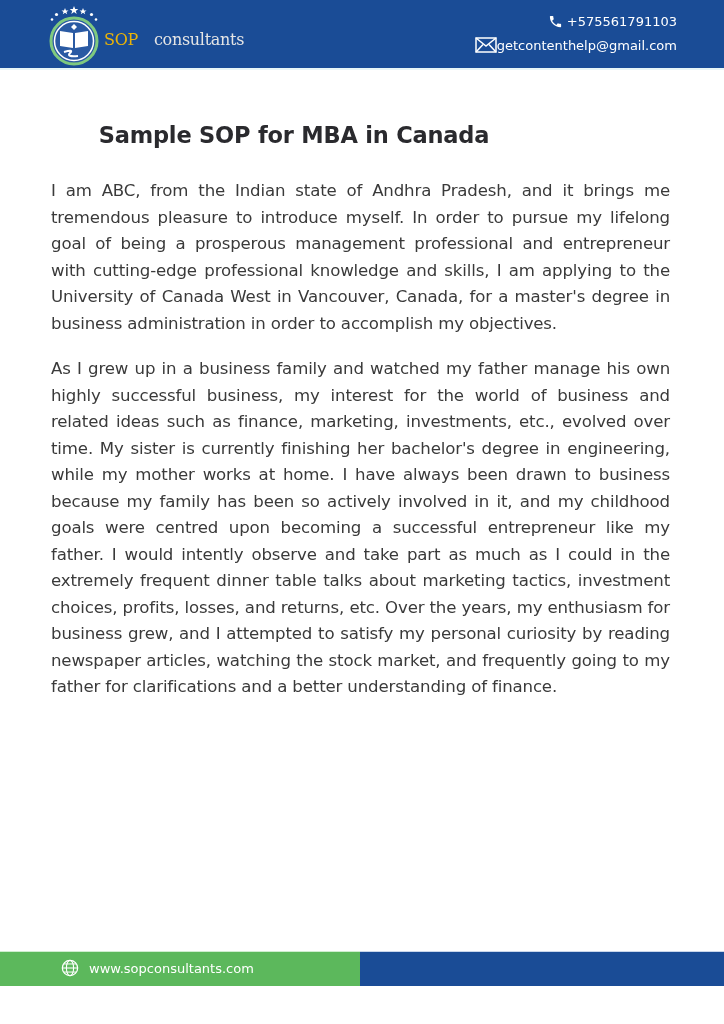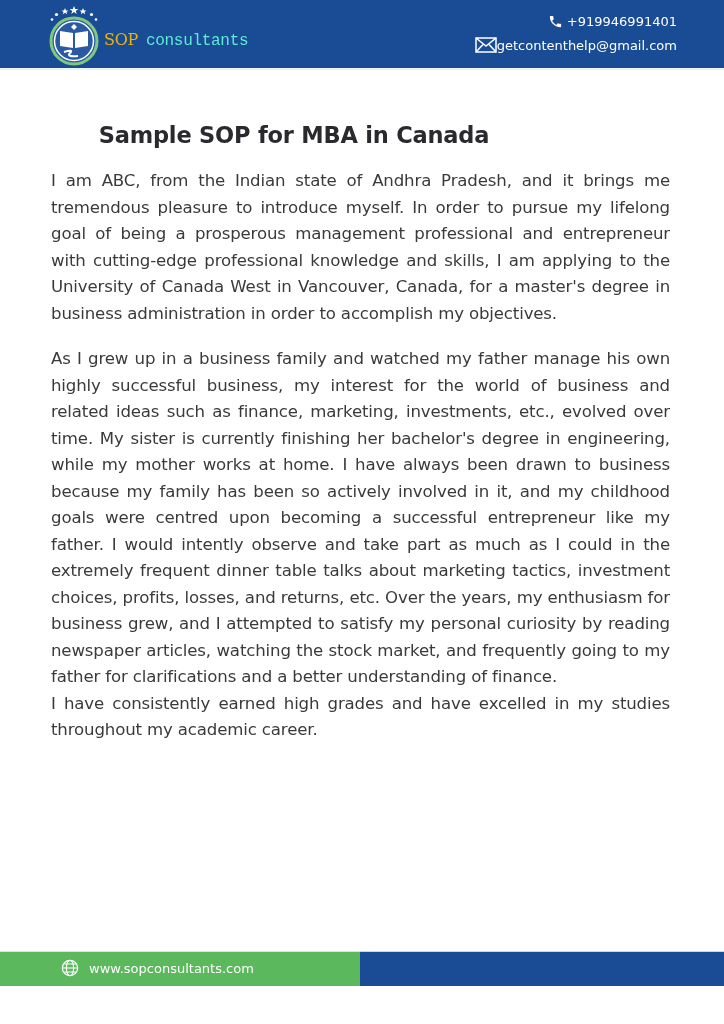--- a/index.html
+++ b/index.html
@@ -2,26 +2,26 @@
 <html><head>
 <meta charset="utf-8">
 <style>
   html, body { margin:0; padding:0; }
   body { width:724px; height:1024px; background:#ffffff; position:relative; overflow:hidden; font-family:"DejaVu Sans", sans-serif; }
   .header { position:absolute; left:0; top:0; width:724px; height:68px; background:#1a4c96; }
   .header-line { position:absolute; left:0; top:68px; width:724px; height:2px; background:#e8f6f8; }
   .logo { position:absolute; left:46px; top:4px; width:56px; height:62px; }
   .brand { position:absolute; left:104px; top:30px; font-family:"DejaVu Serif", serif; font-size:16px; letter-spacing:-0.3px; }
   .brand .sop { color:#eab308; }
-  .brand .cons { color:#5eead4; margin-left:8px;font-family:Liberation Mono, monospace; }
+  .brand .cons { color:#e5e5e5; margin-left:16px; }
   .contact { position:absolute; right:47px; text-align:right; color:#ffffff; font-family:"DejaVu Sans", sans-serif; font-size:13px; }
   .phone { top:14px; display:flex; align-items:center; gap:4px; }
   .email { top:37px; display:flex; align-items:center; }
   .title { position:absolute; left:0; top:122px; width:588px; text-align:center; font-family:"DejaVu Sans", sans-serif; font-weight:bold; font-size:22.5px; color:#2a2a2e; letter-spacing:-0.2px; }
-  .body { position:absolute; left:51px; top:168px; width:619px; font-family:"DejaVu Sans", sans-serif; font-size:16.6px; line-height:26.5px; color:#3a3a3a; text-align:justify; letter-spacing:-0.15px; }
+  .body { position:absolute; left:51px; top:178px; width:619px; font-family:"DejaVu Sans", sans-serif; font-size:16.6px; line-height:26.5px; color:#3a3a3a; text-align:justify; letter-spacing:-0.15px; }
   .body p { margin:0; }
   .body p.gap { margin-top:19px; }
   .footer-green { position:absolute; left:0; top:951px; width:360px; height:34px; background:#5cb85c; border-top:1px solid #cfeecf; }
   .footer-blue { position:absolute; left:360px; top:951px; width:364px; height:34px; background:#1a4c96; border-top:1px solid #c9d6ea; }
   .footer-web { position:absolute; left:61px; top:959px; display:flex; align-items:center; gap:10px; color:#ffffff; font-size:13px; font-family:"DejaVu Sans", sans-serif; }
 </style>
 </head>
 <body>
 
 <div class="header">
@@ -44,40 +44,39 @@
   </svg>
 
   <div class="brand">
     <span class="sop">SOP</span><span class="cons">consultants</span>
   </div>
 
   <div class="contact phone">
     <svg width="15" height="15" viewBox="0 0 24 24">
       <path fill="#ffffff" d="M6.6 10.8c1.4 2.8 3.8 5.1 6.6 6.6l2.2-2.2c.3-.3.7-.4 1-.2 1.1.4 2.3.6 3.6.6.6 0 1 .4 1 1V20c0 .6-.4 1-1 1C10.6 21 3 13.4 3 4c0-.6.4-1 1-1h3.5c.6 0 1 .4 1 1 0 1.3.2 2.5.6 3.6.1.3 0 .7-.2 1L6.6 10.8z"></path>
     </svg>
-    <span>+919946991401</span>
+    <span>+575561791103</span>
   </div>
 
   <div class="contact email">
     <svg width="22" height="16" viewBox="0 0 22 16">
       <rect x="1" y="1" width="20" height="14" fill="none" stroke="#ffffff" stroke-width="1.5"></rect>
       <path d="M1 1 L11 9 L21 1" fill="none" stroke="#ffffff" stroke-width="1.5"></path>
       <path d="M1 15 L8 7.5 M21 15 L14 7.5" fill="none" stroke="#ffffff" stroke-width="1.5"></path>
     </svg>
     <span>getcontenthelp@gmail.com</span>
   </div>
 </div>
 <div class="header-line"></div>
 
 <h1 class="title" style="margin:0;">Sample SOP for MBA in Canada</h1>
 
 <div class="body">
   <p>I am ABC, from the Indian state of Andhra Pradesh, and it brings me tremendous pleasure to introduce myself. In order to pursue my lifelong goal of being a prosperous management professional and entrepreneur with cutting-edge professional knowledge and skills, I am applying to the University of Canada West in Vancouver, Canada, for a master's degree in business administration in order to accomplish my objectives.</p>
   <p class="gap">As I grew up in a business family and watched my father manage his own highly successful business, my interest for the world of business and related ideas such as finance, marketing, investments, etc., evolved over time. My sister is currently finishing her bachelor's degree in engineering, while my mother works at home. I have always been drawn to business because my family has been so actively involved in it, and my childhood goals were centred upon becoming a successful entrepreneur like my father. I would intently observe and take part as much as I could in the extremely frequent dinner table talks about marketing tactics, investment choices, profits, losses, and returns, etc. Over the years, my enthusiasm for business grew, and I attempted to satisfy my personal curiosity by reading newspaper articles, watching the stock market, and frequently going to my father for clarifications and a better understanding of finance.</p>
-  <p>I have consistently earned high grades and have excelled in my studies throughout my academic career.</p>
 </div>
 
 <div class="footer-green"></div>
 <div class="footer-blue"></div>
 <div class="footer-web">
   <svg width="18" height="18" viewBox="0 0 20 20">
     <circle cx="10" cy="10" r="8.5" fill="none" stroke="#ffffff" stroke-width="1.4"></circle>
     <ellipse cx="10" cy="10" rx="4" ry="8.5" fill="none" stroke="#ffffff" stroke-width="1.2"></ellipse>
     <line x1="1.5" y1="10" x2="18.5" y2="10" stroke="#ffffff" stroke-width="1.2"></line>
     <line x1="3" y1="5.5" x2="17" y2="5.5" stroke="#ffffff" stroke-width="1.1"></line>

